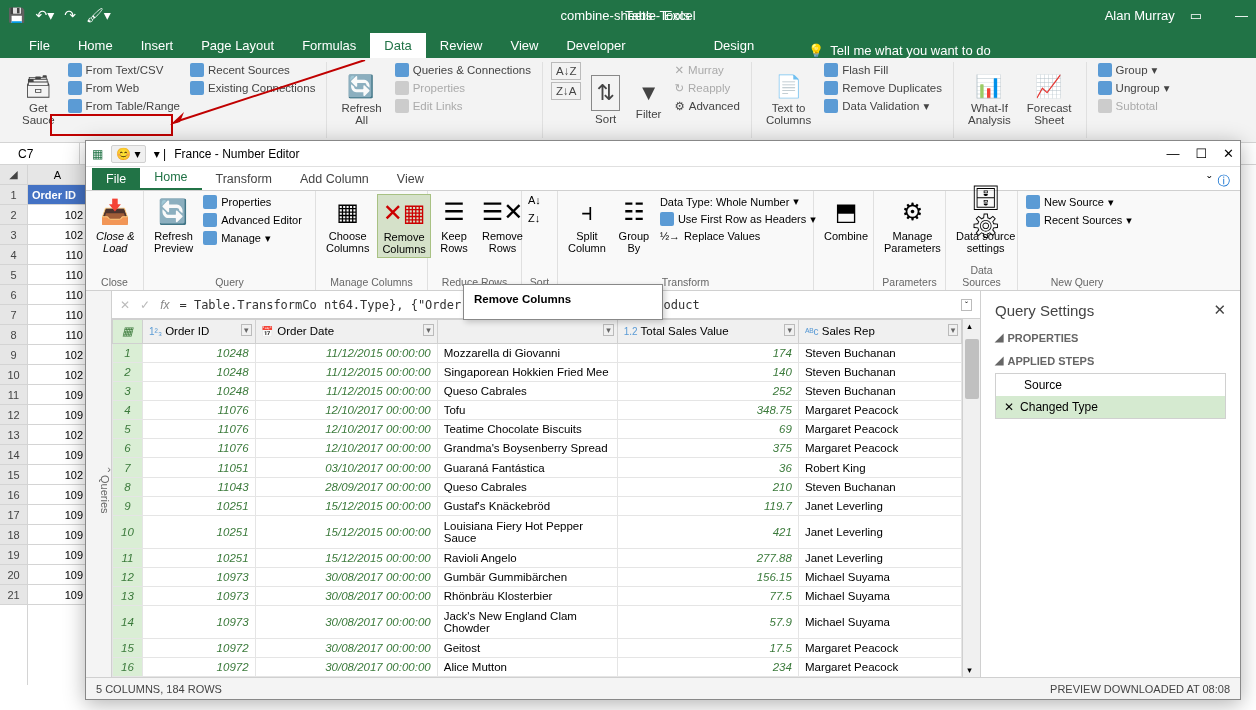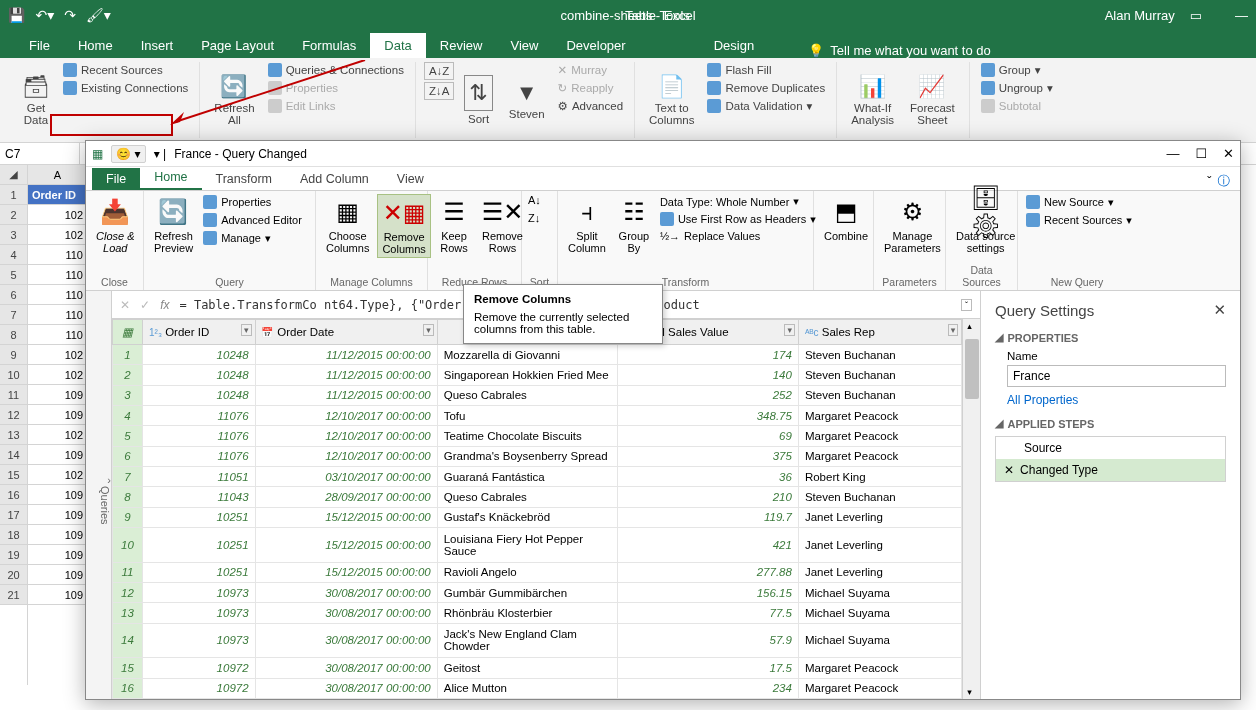--- a/index.html
+++ b/index.html
@@ -30,21 +30,21 @@
 .ic { display:inline-block; width:16px; height:16px; background:#5b9bd5; border-radius:2px; }
 .ic.sm { width:14px; height:14px; }
 
 
 .callout { position:absolute; left:50px; top:114px; width:123px; height:22px; border:2px solid #c00000; z-index:5; }
 .arrow { position:absolute; left:170px; top:60px; width:200px; height:65px; z-index:5; }
 .arrow svg { width:100%; height:100%; }
 
 
 .fbar { height:22px; border-bottom:1px solid #d4d4d4; display:flex; align-items:center; }
-.fbar .namebox { width:80px; padding:0 5px; border-right:1px solid #d4d4d4; height:100%; display:flex; align-items:center; }
+.fbar .namebox { width:80px; padding:0 18px; border-right:1px solid #d4d4d4; height:100%; display:flex; align-items:center; }
 
 
 .grid { display:flex; height:520px; }
 .rowhdrs { width:28px; background:#fff; border-right:1px solid #d4d4d4; }
 .rowhdrs .rh { height:20px; border-bottom:1px solid #d4d4d4; text-align:center; font-size:11px; color:#444; display:flex; align-items:center; justify-content:center; background:#e6e6e6; }
 .rowhdrs .rh:first-child { height:20px; }
 .cols { flex:1; }
 .colhdrs { display:flex; height:20px; }
 .colhdrs .ch { border-right:1px solid #d4d4d4; border-bottom:1px solid #d4d4d4; text-align:center; font-size:11px; background:#e6e6e6; display:flex; align-items:center; justify-content:center; }
 .datarow { display:flex; height:20px; }
@@ -141,22 +141,36 @@
     <span>Tell me what you want to do</span>
   </div>
 </div>
 
 <div class="ribcontent">
   <div class="ribgroup">
     <div class="cols">
       <div class="big">
           <span class="icon">🗃</span>
           <span style="white-space:pre;">Get
-Data</span>
-        </div>
+Sauce</span>
+        </div>
+      <div class="rows">
+        <div class="item">
+            <span class="ic sm"></span>
+            <span>From Text/CSV</span>
+          </div>
+        <div class="item">
+            <span class="ic sm"></span>
+            <span>From Web</span>
+          </div>
+        <div class="item">
+            <span class="ic sm"></span>
+            <span>From Table/Range</span>
+          </div>
+      </div>
       <div class="rows">
         <div class="item">
             <span class="ic sm"></span>
             <span>Recent Sources</span>
           </div>
         <div class="item">
             <span class="ic sm"></span>
             <span>Existing Connections</span>
           </div>
       </div>
@@ -190,21 +204,21 @@
       <div class="rows" style="">
         <span style="border:1px solid #bbb;padding:2px 4px;">A↓Z</span>
         <span style="border:1px solid #bbb;padding:2px 4px;">Z↓A</span>
       </div>
       <div class="big">
           <span class="icon" style="border:1px solid #888;padding:4px;">⇅</span>
           <span>Sort</span>
         </div>
       <div class="big">
           <span class="icon">▼</span>
-          <span>Steven</span>
+          <span>Filter</span>
         </div>
       <div class="rows">
         <div class="item" style="color:#aaa;">
             <span>✕</span>
             <span>Murray</span>
           </div>
         <div class="item" style="color:#aaa;">
             <span>↻</span>
             <span>Reapply</span>
           </div>
@@ -368,21 +382,21 @@
         <div class="cell" style="width: 60px; justify-content: flex-end;">109</div>
       </div>
     </div>
 </div>
 
 <div class="qe">
   <div class="qe-title">
     <span style="color:#217346;">▦</span>
     <span class="smile">😊 ▾</span>
     <span>▾ |</span>
-    <span>France - Query Changed</span>
+    <span>France - Number Editor</span>
     <div class="winctl">
       <span>—</span>
       <span>☐</span>
       <span>✕</span>
     </div>
   </div>
   <div class="qe-ribtabs">
     <div class="t file">File</div>
     <div class="t active">Home</div>
     <div class="t">Transform</div>
@@ -532,21 +546,20 @@
           <div class="qe-col">
         <div class="qe-smbtn"><span class="ic sm"></span><span>New Source</span> ▾</div>
         <div class="qe-smbtn"><span class="ic sm"></span><span>Recent Sources</span> ▾</div>
       </div>
         </div>
       <div class="lbl">New Query</div>
     </div>
 
     <div class="tooltip">
       <div class="tt-title">Remove Columns</div>
-      <div>Remove the currently selected columns from this table.</div>
     </div>
   </div>
 
   <div class="qe-main">
     <div class="qe-sidebar">
       <span style="writing-mode:horizontal-tb;font-size:11px;">›</span>
       <span>Queries</span>
     </div>
     <div class="qe-center">
       <div class="qe-fbar">
@@ -708,34 +721,33 @@
     </div>
     <div class="qe-right">
       <h3>
           <span>Query Settings</span>
           <span>✕</span>
         </h3>
       <div class="sect">
           <span>◢</span>
           <span>PROPERTIES</span>
         </div>
-      <div style="margin-left:12px;">
-        <div style="font-size:11.5px;margin-bottom:3px;">Name</div>
-        <input value="France" style="">
-        <a class="link">All Properties</a>
-      </div>
       <div class="sect">
           <span>◢</span>
           <span>APPLIED STEPS</span>
         </div>
       <div class="steps">
         <div class="step">
             <span style="width:14px;"></span>
             <span>Source</span>
           </div>
         <div class="step sel">
             <span>✕</span>
             <span>Changed Type</span>
           </div>
       </div>
     </div>
   </div>
+  <div class="qe-status">
+    <span>5 COLUMNS, 184 ROWS</span>
+    <span>PREVIEW DOWNLOADED AT 08:08</span>
+  </div>
 </div>
 
 </body></html>

